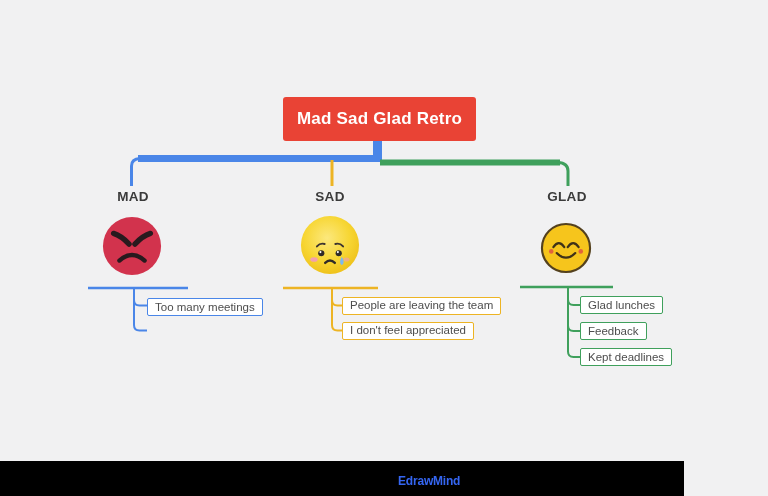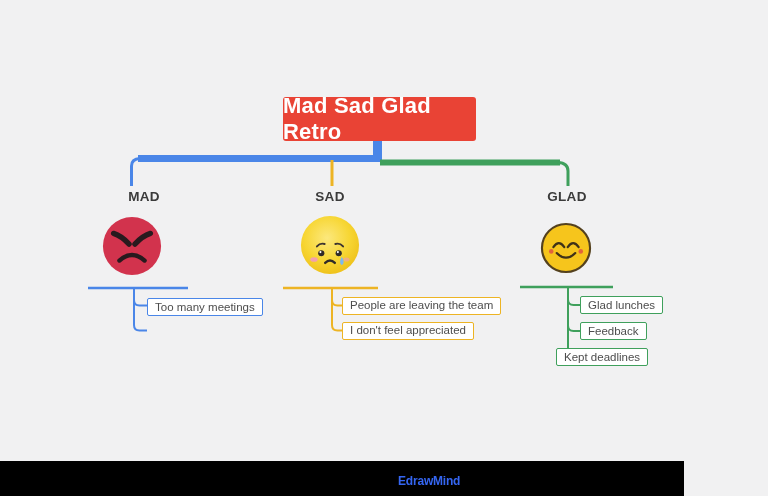--- a/index.html
+++ b/index.html
@@ -9,21 +9,21 @@
     background:var(--bg,#f1f1f2);overflow:hidden;
   }
   svg.connectors{position:absolute;left:0;top:0;width:768px;height:496px;}
   .stroke-mad{stroke:var(--c-mad);fill:none;}
   .stroke-sad{stroke:var(--c-sad);fill:none;}
   .stroke-glad{stroke:var(--c-glad);fill:none;}
 
   .root-topic{
     position:absolute;left:283px;top:97px;width:193px;height:44px;
     background:var(--c-root,#e94335);border-radius:3px;
-    color:var(--c-root-text,#fff);font-size:22px;font-weight:bold;
+    color:var(--c-root-text,#fff);font-size:17px;font-weight:bold;
     display:flex;align-items:center;justify-content:center;
     letter-spacing:.2px;
   }
   .branch-label{
     position:absolute;top:189px;transform:translateX(-50%);
     font-size:13.5px;font-weight:bold;color:var(--c-label,#3a3a3a);
     letter-spacing:.3px;white-space:nowrap;
   }
   .emoji{position:absolute;}
   .child-box{
@@ -67,21 +67,21 @@
     <path class="stroke-glad" d="M380,162.5 L560,162.5" stroke-width="6"></path>
     <path class="stroke-glad" d="M558,162.5 Q568,163 568,171 L568,186" stroke-width="3"></path>
     <path class="stroke-glad" d="M520,287 L613,287" stroke-width="2.5"></path>
     <path class="stroke-glad" d="M568,288 L568,299.5 Q568,305 573.5,305 L580,305" stroke-width="2"></path>
     <path class="stroke-glad" d="M568,288 L568,325.5 Q568,331 573.5,331 L580,331" stroke-width="2"></path>
     <path class="stroke-glad" d="M568,288 L568,351.5 Q568,357 573.5,357 L580,357" stroke-width="2"></path>
   </svg>
 
   <div class="root-topic">Mad Sad Glad Retro</div>
 
-  <div class="branch-label" style="left:144px">MAD</div>
+  <div class="branch-label" style="left:133px">MAD</div>
   <div class="branch-label" style="left:330px">SAD</div>
   <div class="branch-label" style="left:567px">GLAD</div>
 
   <svg class="emoji" style="left:101px;top:215px" width="62" height="62" viewBox="0 0 64 64">
     <circle cx="32" cy="32" r="30" fill="#d2334d"></circle>
     <path d="M13,19 Q21,21.5 29,30" stroke="#281a1e" stroke-width="5.5" stroke-linecap="round" fill="none"></path>
     <path d="M51,19 Q43,21.5 35,30" stroke="#281a1e" stroke-width="5.5" stroke-linecap="round" fill="none"></path>
     <path d="M19,47 Q32,35.5 45,47" stroke="#281a1e" stroke-width="4.5" stroke-linecap="round" fill="none"></path>
   </svg>
 
@@ -115,19 +115,19 @@
     <path d="M21,38 Q32,49 43,38" stroke="#403218" stroke-width="2.6" stroke-linecap="round" fill="none"></path>
   </svg>
 
   <div class="child-box mad" style="left:147px;top:298px">Too many meetings</div>
 
   <div class="child-box sad" style="left:342px;top:296.5px">People are leaving the team</div>
   <div class="child-box sad" style="left:342px;top:321.5px">I don't feel appreciated</div>
 
   <div class="child-box glad" style="left:580px;top:296px">Glad lunches</div>
   <div class="child-box glad" style="left:580px;top:322px">Feedback</div>
-  <div class="child-box glad" style="left:556px;top:348px">Kept deadlines</div>
+  <div class="child-box glad" style="left:580px;top:348px">Kept deadlines</div>
 
   <div class="footer-bar">
     <span class="watermark">EdrawMind</span>
   </div>
 
 </div>
 
 </body></html>

